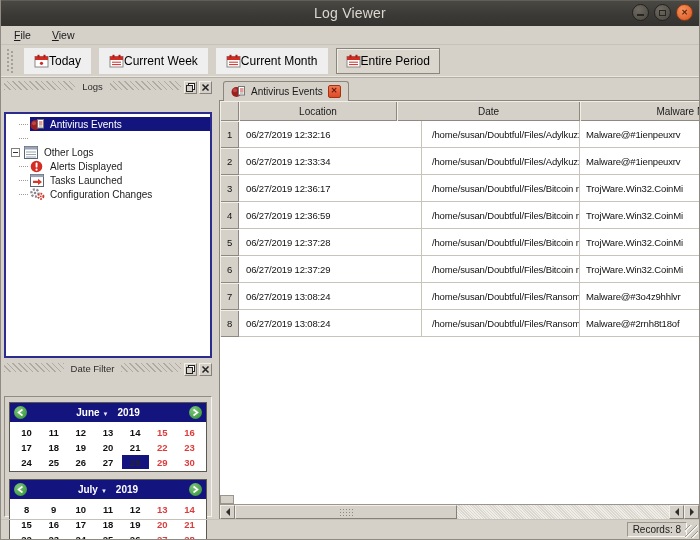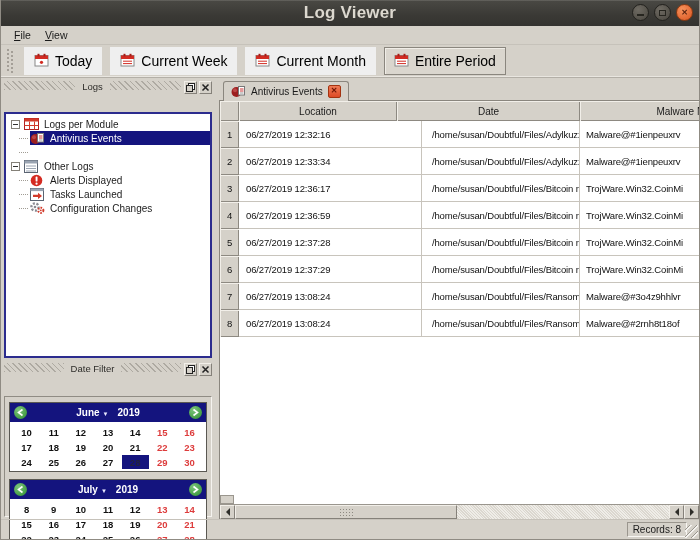--- a/index.html
+++ b/index.html
@@ -6,45 +6,45 @@
   html,body { width:700px; height:540px; }
   body { font-family:"Liberation Sans", sans-serif; font-size:10px; color:#1a1a1a; }
 
   .window { width:700px; height:540px; background:#d5d1c9; display:flex; flex-direction:column;
             border-left:1px solid #8f8b83; border-right:1px solid #8f8b83; border-bottom:1px solid #8f8b83; overflow:hidden; }
 
   
   .titlebar { height:26px; background:linear-gradient(#4a4944,#3a3935 60%,#343330); position:relative;
               display:flex; align-items:center; justify-content:center; flex:0 0 auto;
               box-shadow:inset 0 1px 0 rgba(255,255,255,.12); }
-  .title-text { color:#dcd8cf; font-weight:bold; font-size:17px; letter-spacing:.2px; }
+  .title-text { color:#dcd8cf; font-weight:normal; font-size:14px; letter-spacing:.2px; }
   .win-buttons { position:absolute; right:6px; top:4px; display:flex; gap:5px; }
   .win-btn { width:17px; height:17px; border-radius:50%; border:1px solid #23221e; position:relative;
              background:radial-gradient(circle at 35% 30%, #6e6a62, #49463f); cursor:default; }
   .win-btn.close { background:radial-gradient(circle at 35% 30%, #f6925c, #d95420); border-color:#8c3a12; }
   .win-btn .glyph { position:absolute; inset:0; display:flex; align-items:center; justify-content:center;
                     font-size:8px; color:#26251f; line-height:1; }
   .win-btn.close .glyph { color:#5d2410; font-weight:bold; }
   .win-btn.maximize .glyph span { width:7px; height:6px; border:1px solid #26251f; display:block; }
   .win-btn.minimize .glyph span { width:7px; height:2px; background:#26251f; display:block; margin-top:4px; }
 
   
-  .menubar { height:19px; display:flex; align-items:center; gap:0; padding-left:6px;
+  .menubar { height:19px; display:flex; align-items:center; gap:7px; padding-left:6px;
              border-bottom:1px solid #c6c2ba; flex:0 0 auto; }
   .menu-item { display:inline-block; padding:2px 7px; font-size:10.5px; }
   .menu-item::first-letter { text-decoration:underline; }
 
   .toolbar { height:33px; display:flex; align-items:center; padding-left:3px;
              border-bottom:1px solid #b3afa7; box-shadow:inset 0 -1px 0 #e9e6e0; flex:0 0 auto; }
   .tb-handle { width:6px; height:24px; margin:0 3px;
       background-image:repeating-linear-gradient(180deg,#a49f97 0 2px,transparent 2px 4px),
                        repeating-linear-gradient(180deg,#a49f97 0 2px,transparent 2px 4px);
       background-size:2px 100%,2px 100%; background-position:0 0,4px 2px; background-repeat:repeat-y; }
-  .tb-btn { display:flex; align-items:flex-start; gap:6px; padding:5px 9px; margin-left:8px;
-            border:1px solid transparent; font-size:14px; }
+  .tb-btn { display:flex; align-items:flex-end; gap:0; padding:5px 9px; margin-left:8px;
+            border:1px solid transparent; font-size:12px; }
   .tb-btn.active { border:1px solid #8a867e; background:#dad6ce; box-shadow:inset 1px 1px 0 #f0ede7; }
   .cal-ic { width:15px; height:14px; display:block; }
 
   
   .main { flex:1; display:flex; min-height:0; }
   .left-col { width:213px; flex:0 0 auto; display:flex; flex-direction:column; padding-left:2px; }
   .splitter { width:5px; flex:0 0 auto; }
   .right-col { flex:1; display:flex; flex-direction:column; min-width:0; }
 
   
@@ -237,35 +237,20 @@
             </button>
           <button class="dock-btn">
               <svg width="9" height="9" viewBox="0 0 9 9">
                 <path d="M1.5 1.5 L7.5 7.5 M7.5 1.5 L1.5 7.5" stroke="#222" stroke-width="1.5"></path>
               </svg>
             </button>
         </span>
       </div>
 
       <div class="tree-panel">
-        <div class="tree-row lvl0">
-          <span class="expander"></span>
-          <span class="row-main">
-            <span class="tree-icon">
-                <svg width="15" height="12" viewBox="0 0 15 12">
-                  <rect x="0.5" y="0.5" width="14" height="11" fill="#fff" stroke="#b22222"></rect>
-                  <rect x="0.5" y="0.5" width="14" height="3" fill="#d23b2b"></rect>
-                  <line x1="5.5" y1="3.5" x2="5.5" y2="11.5" stroke="#d23b2b"></line>
-                  <line x1="10.5" y1="3.5" x2="10.5" y2="11.5" stroke="#d23b2b"></line>
-                  <line x1="0.5" y1="7.5" x2="14.5" y2="7.5" stroke="#d23b2b"></line>
-                </svg>
-              </span>
-            <span class="tree-label">Logs per Module</span>
-          </span>
-        </div>
         <div class="tree-row lvl1 selected">
           <span class="stub"></span>
           <span class="row-main">
             <span class="tree-icon">
                 <svg width="15" height="14" viewBox="0 0 15 14">
                   <circle cx="5.5" cy="8" r="5" fill="#9c1f1f"></circle>
                   <circle cx="4" cy="6.3" r="2" fill="#c75454" opacity="0.75"></circle>
                   <rect x="7.5" y="2.5" width="6" height="8.5" fill="#fff" stroke="#777"></rect>
                   <line x1="9" y1="5" x2="12.5" y2="5" stroke="#c33"></line>
                   <line x1="9" y1="7" x2="12.5" y2="7" stroke="#c33"></line>

